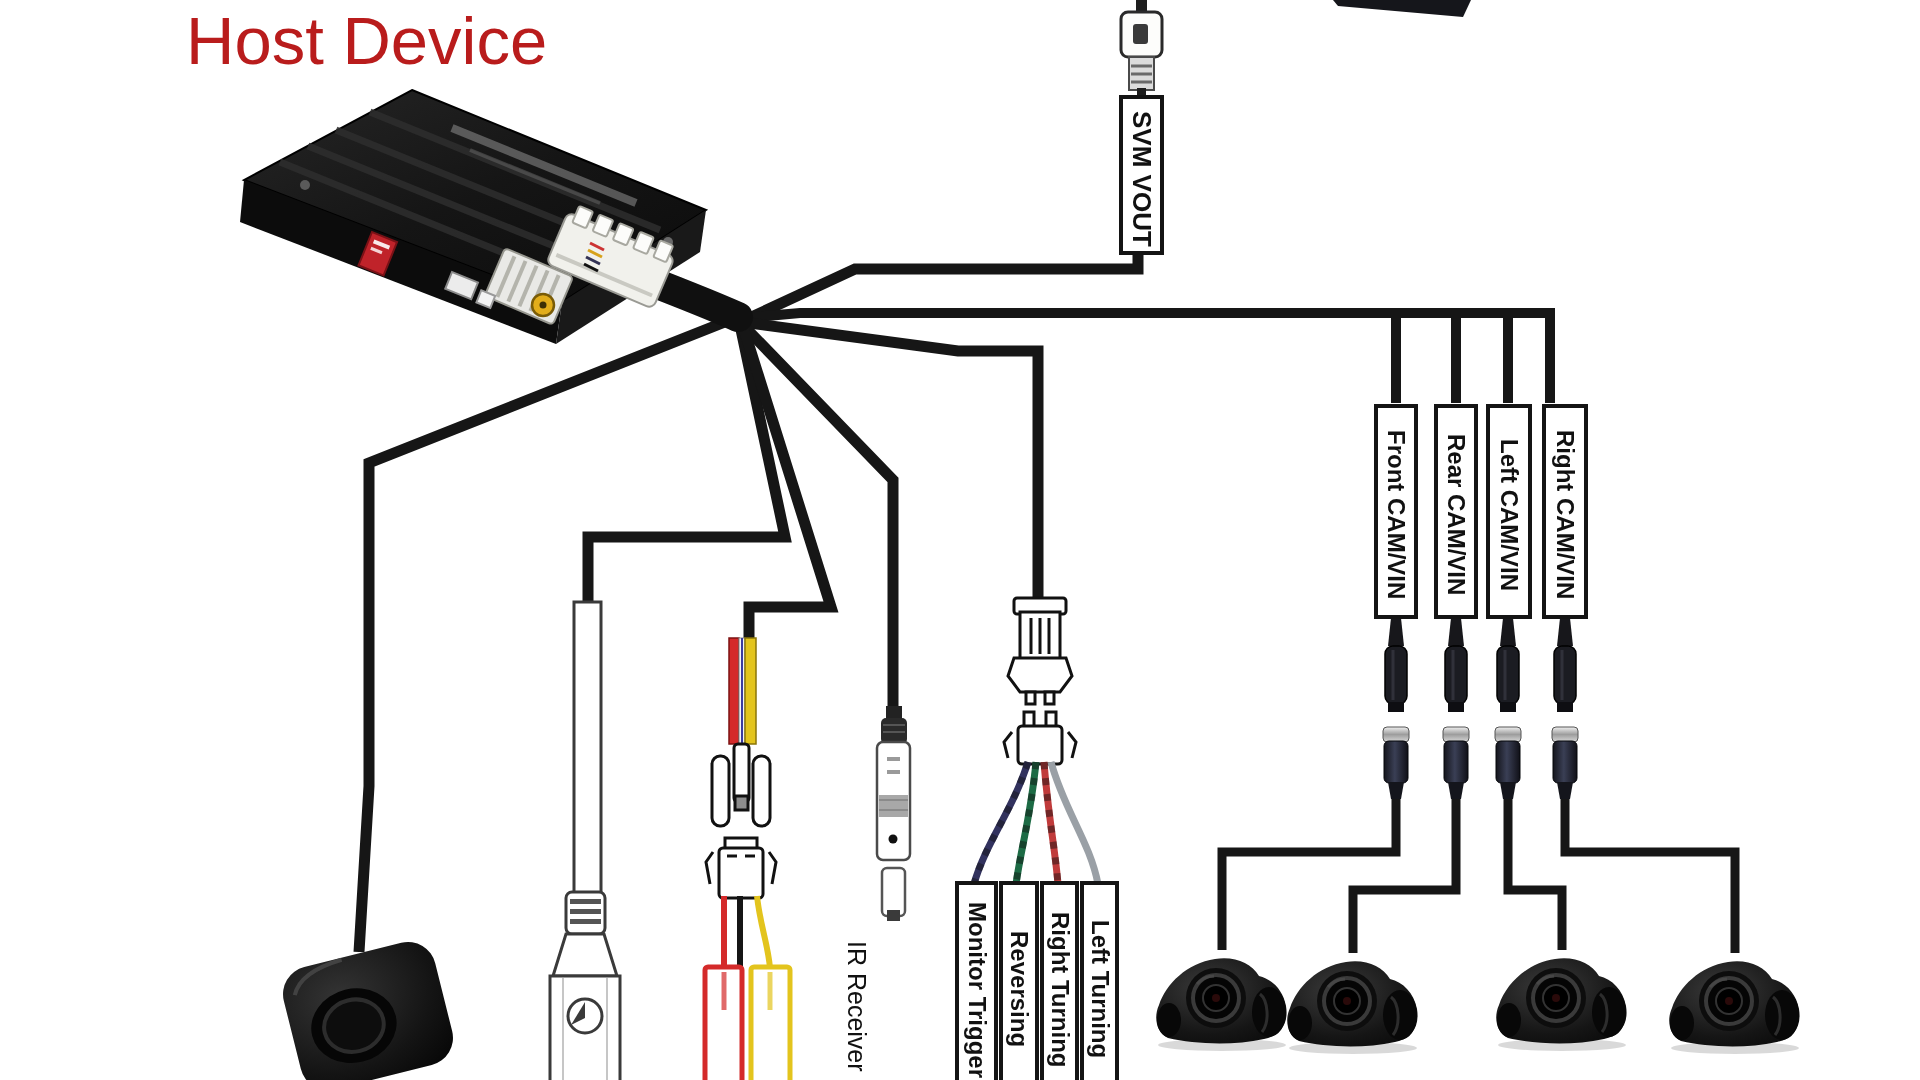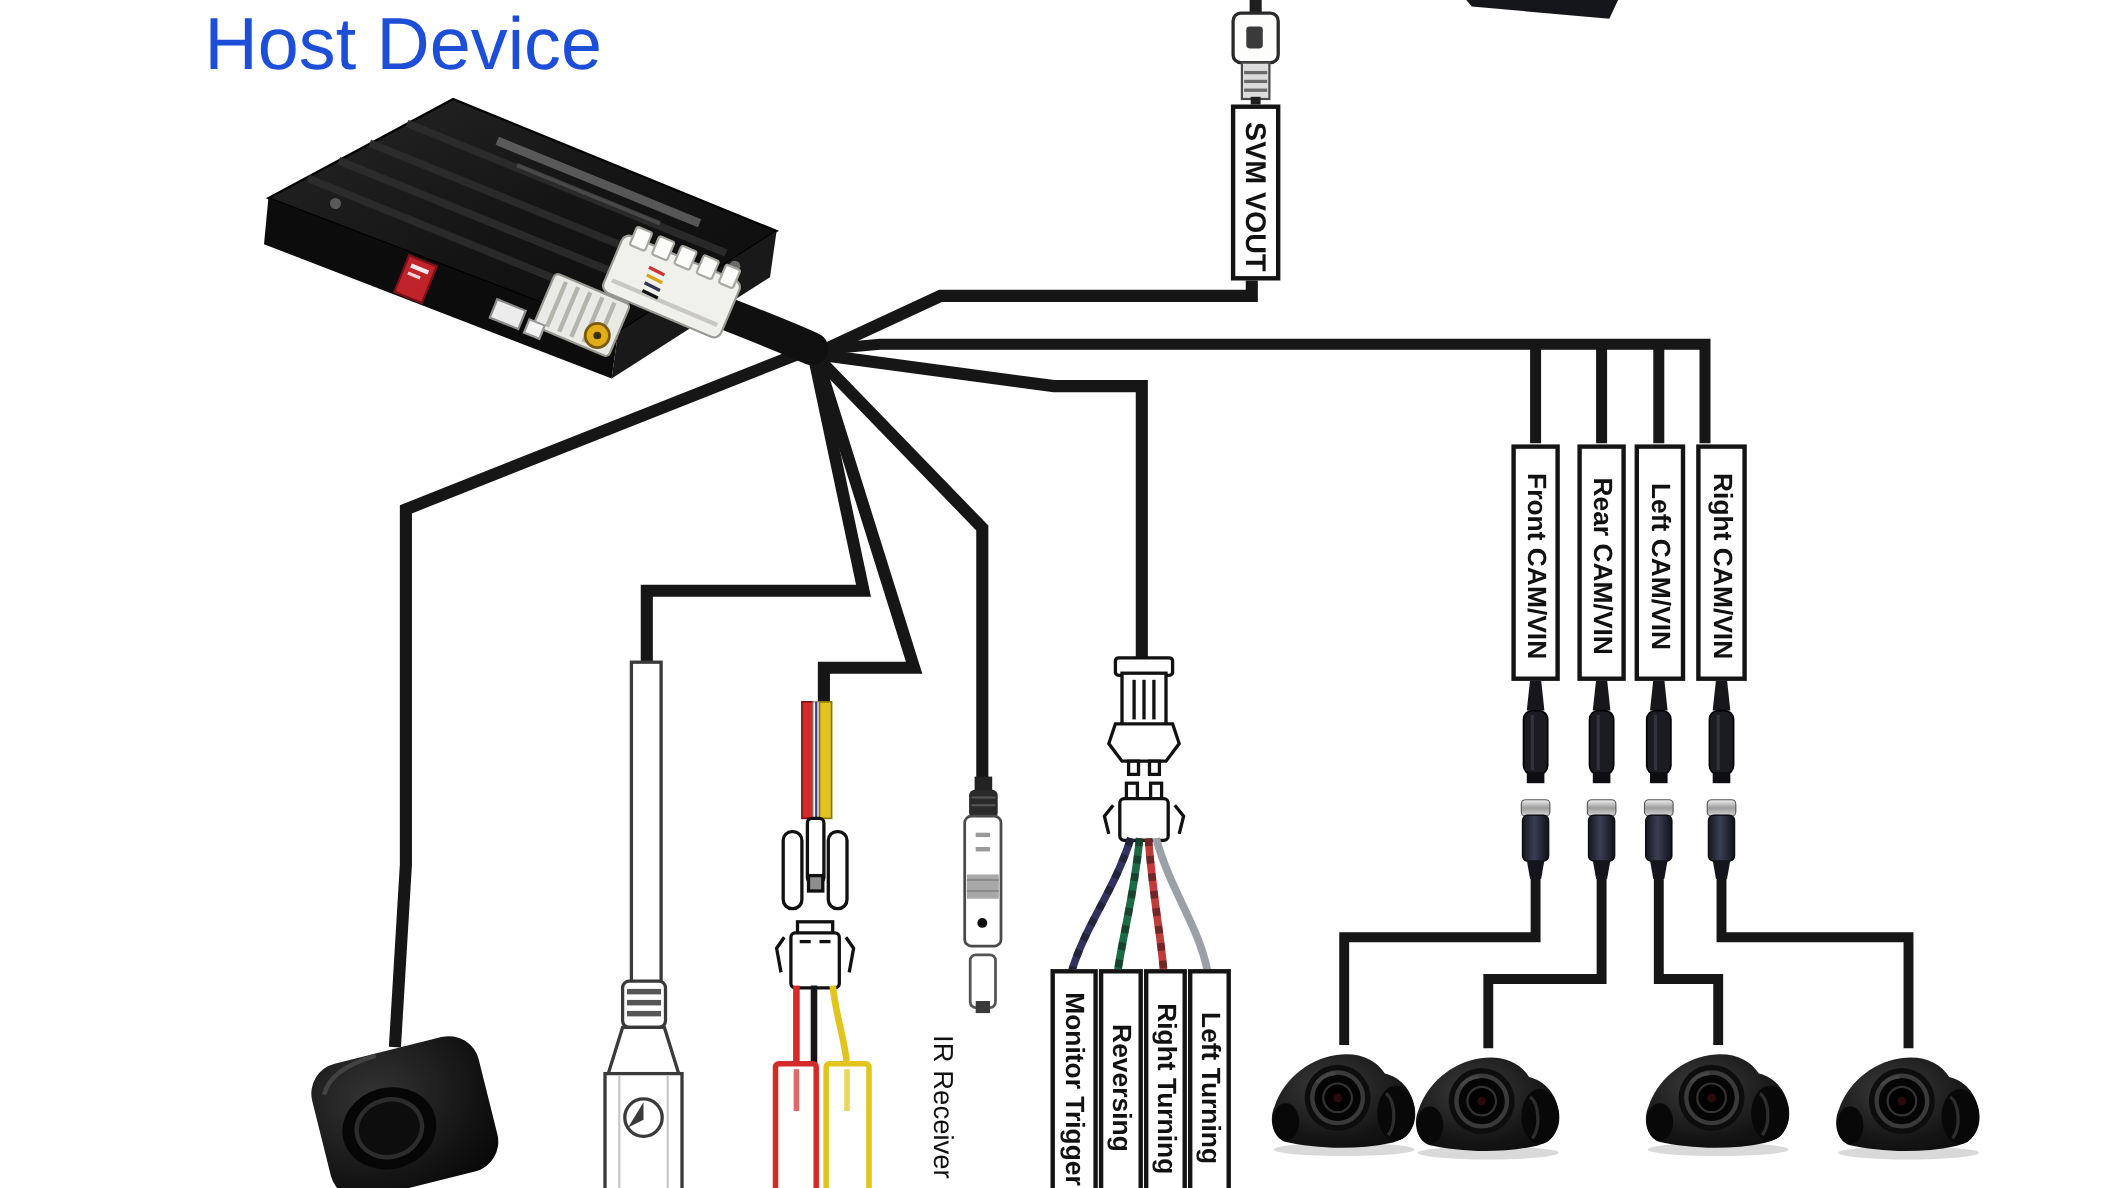--- a/index.html
+++ b/index.html
@@ -3,21 +3,21 @@
 <meta charset="utf-8">
 <style>
   html,body{margin:0;padding:0;background:#fff;}
   #stage{
     position:relative;width:1920px;height:1080px;overflow:hidden;
     background:#ffffff;font-family:"Liberation Sans",sans-serif;
   }
   #art{position:absolute;left:0;top:0;}
   .title{
     position:absolute;left:186px;top:2px;width:440px;
-    font-size:67px;font-weight:500;color:#1d4ed8;letter-spacing:0px;
+    font-size:67px;font-weight:500;color:#b91c1c;letter-spacing:0px;
   }
   .vbox{
     position:absolute;background:#fff;border:4px solid #141414;
     box-sizing:border-box;display:flex;justify-content:center;
     writing-mode:vertical-rl;text-orientation:mixed;
     color:#111;font-weight:600;
     padding-top:7px;align-items:center;overflow:hidden;
   }
   .vbox span{white-space:nowrap;}
   .svm{left:1119px;top:95px;width:45px;height:160px;font-size:26px;}

